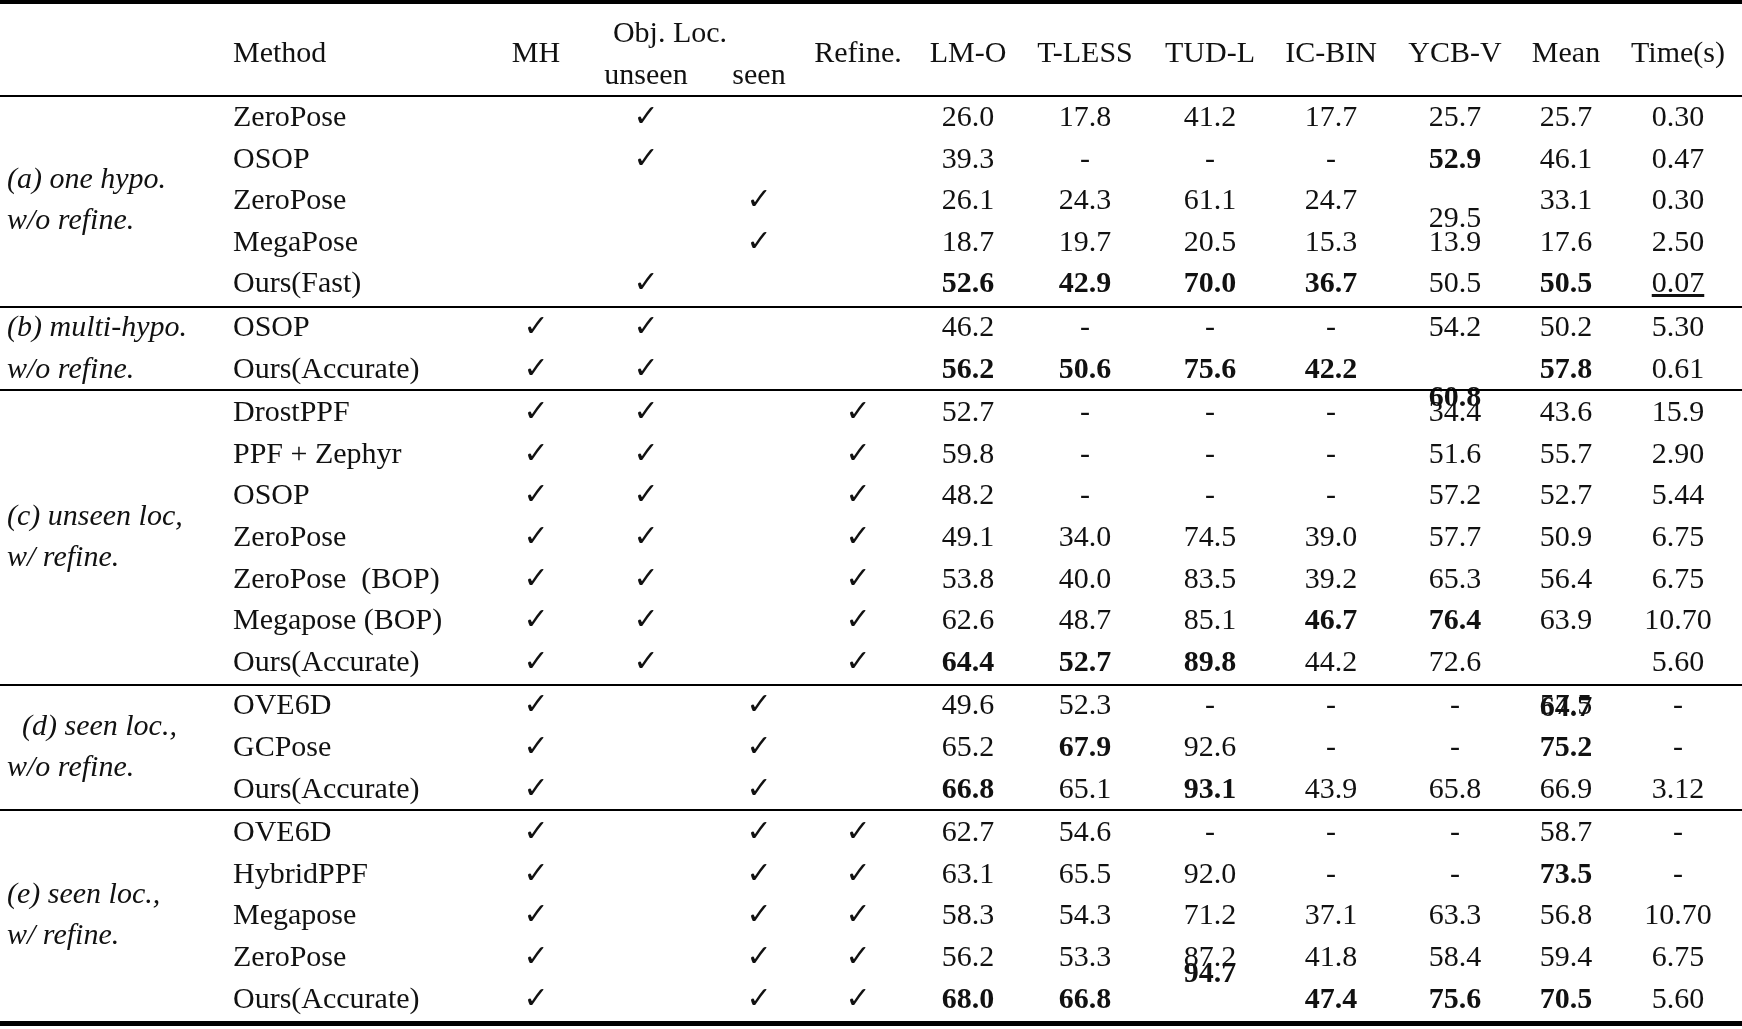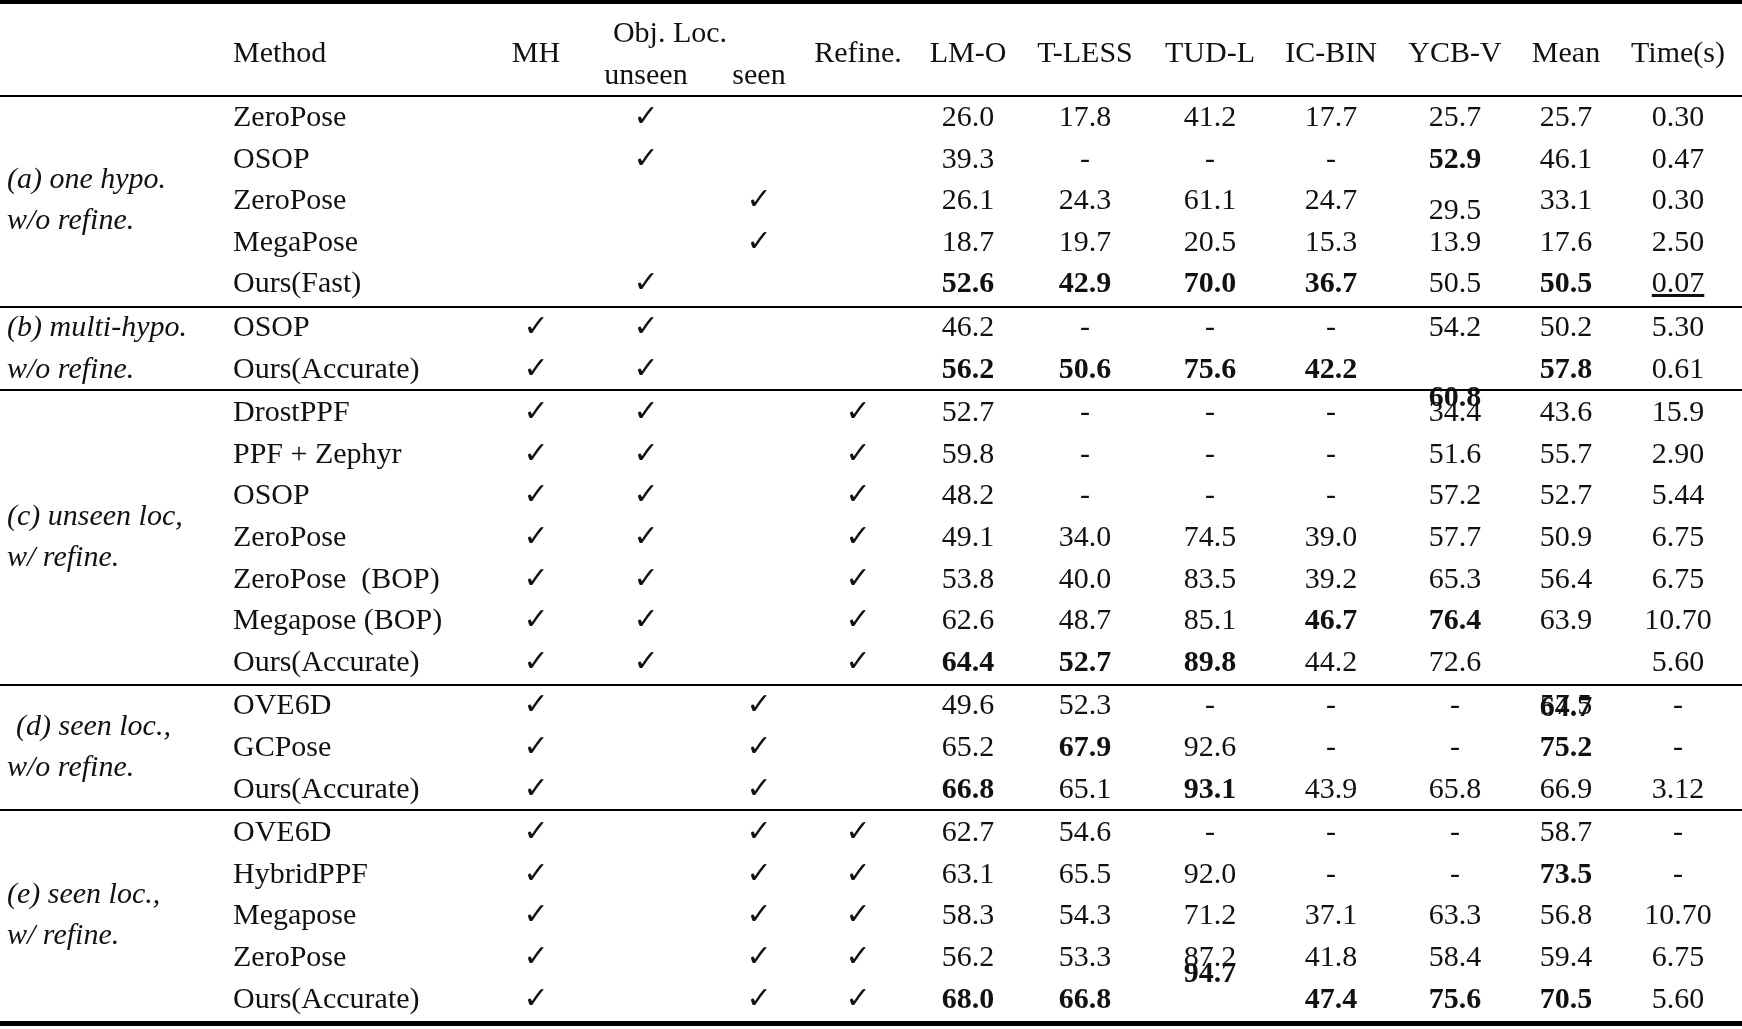--- a/index.html
+++ b/index.html
@@ -58,21 +58,21 @@
         <span class="cell c" style="left: 1566px; top: 142.6px;">46.1</span>
         <span class="cell c" style="left: 1678px; top: 142.6px;">0.47</span>
       </div>
       <div>
         <span class="cell" style="left: 233px; top: 184.2px; white-space: pre;">ZeroPose</span>
         <span class="cell c chk" style="left: 759px; top: 184.2px;">✓</span>
         <span class="cell c" style="left: 968px; top: 184.2px;">26.1</span>
         <span class="cell c" style="left: 1085px; top: 184.2px;">24.3</span>
         <span class="cell c" style="left: 1210px; top: 184.2px;">61.1</span>
         <span class="cell c" style="left: 1331px; top: 184.2px;">24.7</span>
-        <span class="cell c" style="left: 1455px; top: 194px;">29.5</span>
+        <span class="cell c" style="left: 1455px; top: 202px;">29.5</span>
         <span class="cell c" style="left: 1566px; top: 184.2px;">33.1</span>
         <span class="cell c" style="left: 1678px; top: 184.2px;">0.30</span>
       </div>
       <div>
         <span class="cell" style="left: 233px; top: 225.8px; white-space: pre;">MegaPose</span>
         <span class="cell c chk" style="left: 759px; top: 225.8px;">✓</span>
         <span class="cell c" style="left: 968px; top: 225.8px;">18.7</span>
         <span class="cell c" style="left: 1085px; top: 225.8px;">19.7</span>
         <span class="cell c" style="left: 1210px; top: 225.8px;">20.5</span>
         <span class="cell c" style="left: 1331px; top: 225.8px;">15.3</span>
@@ -206,21 +206,21 @@
         <span class="cell c chk" style="left: 858px; top: 645.8px;">✓</span>
         <span class="cell c b" style="left: 968px; top: 645.8px;">64.4</span>
         <span class="cell c b" style="left: 1085px; top: 645.8px;">52.7</span>
         <span class="cell c b" style="left: 1210px; top: 645.8px;">89.8</span>
         <span class="cell c" style="left: 1331px; top: 645.8px;">44.2</span>
         <span class="cell c" style="left: 1455px; top: 645.8px;">72.6</span>
         <span class="cell c b" style="left: 1566px; top: 645.8px; margin-top: 45px;">64.7</span>
         <span class="cell c" style="left: 1678px; top: 645.8px;">5.60</span>
       </div>
       <div class="rule" style="top: 684px; height: 2px;"></div>
-      <span class="cell it" style="left: 16px; top: 709.8px; font-style: italic;">(d) seen loc.,</span>
+      <span class="cell it" style="left: 22px; top: 709.8px; font-style: italic;">(d) seen loc.,</span>
       <span class="cell it" style="left: 7px; top: 750.8px;">w/o refine.</span>
       <div>
         <span class="cell" style="left: 233px; top: 689.4px; white-space: pre;">OVE6D</span>
         <span class="cell c chk" style="left: 536px; top: 689.4px;">✓</span>
         <span class="cell c chk" style="left: 759px; top: 689.4px;">✓</span>
         <span class="cell c" style="left: 968px; top: 689.4px;">49.6</span>
         <span class="cell c" style="left: 1085px; top: 689.4px;">52.3</span>
         <span class="cell c" style="left: 1210px; top: 689.4px;">-</span>
         <span class="cell c" style="left: 1331px; top: 689.4px;">-</span>
         <span class="cell c" style="left: 1455px; top: 689.4px;">-</span>

